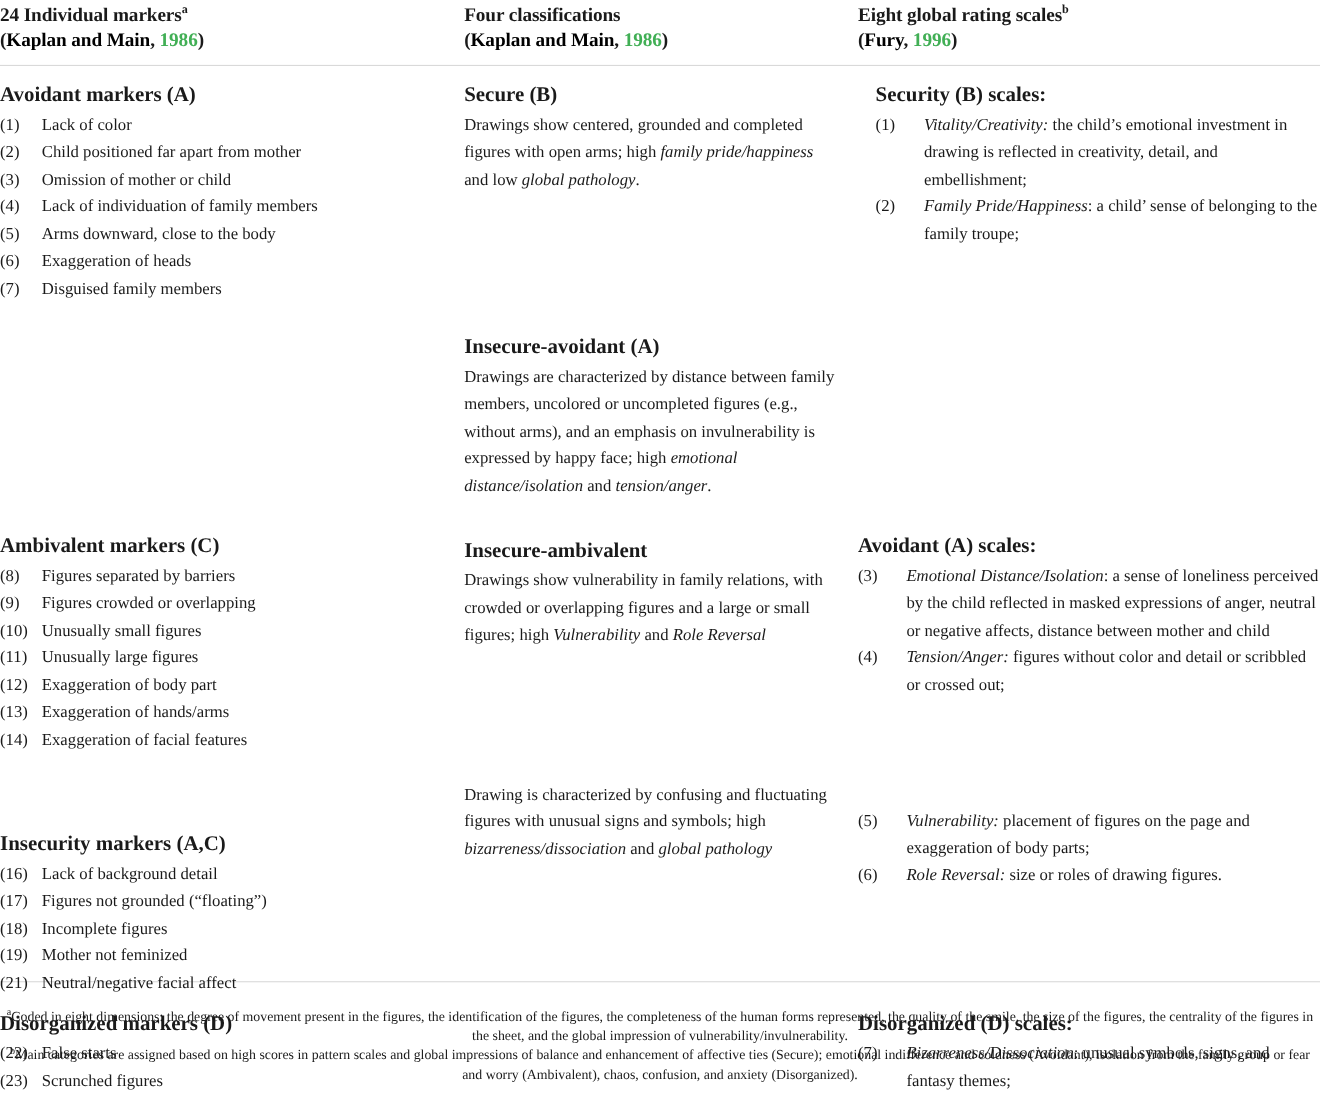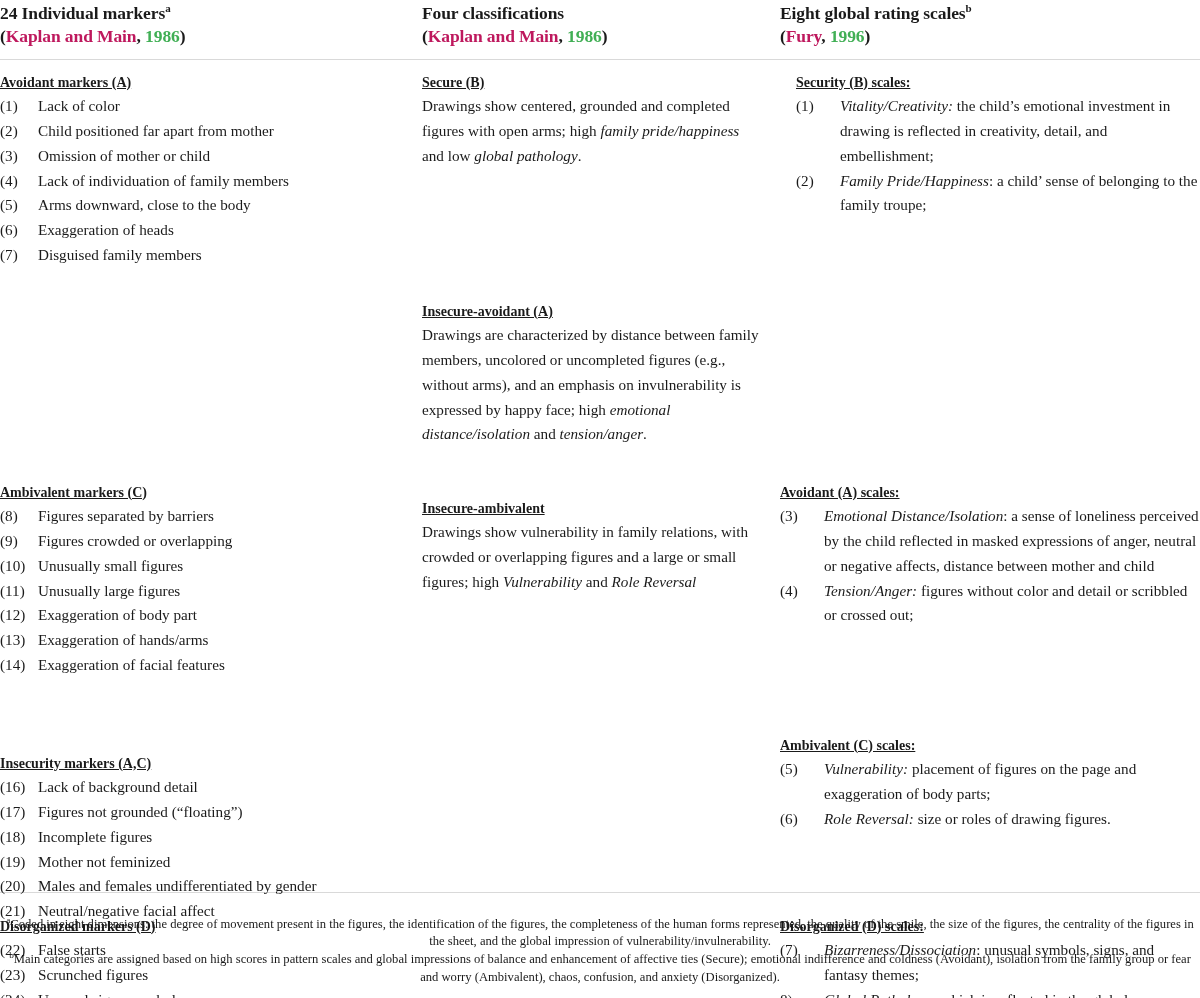--- a/index.html
+++ b/index.html
@@ -37,45 +37,44 @@
     font-size: 17.5px;
     font-weight: bold;
     line-height: 1.33;
     letter-spacing: -0.1px;
   }
   .col-head sup {
     font-size: 11px;
     vertical-align: super;
     line-height: 0;
   }
-  .cite { color: #be185d; font-weight: bold; }
+  .cite { color: #000000; font-weight: bold; }
   .cite-yr { color: #41AF55; font-weight: bold; }
   .paren { color: #1a1a1a; font-weight: bold; }
 
   hr.rule {
     border: 0;
     border-top: 1px solid #d9d9d9;
     margin: 0;
     height: 0;
   }
 
   
   .body-row {
     display: flex;
     align-items: flex-start;
     padding-top: 12px;
   }
   .block { margin-bottom: 0; }
 
   .block-title {
     font-weight: bold;
-    font-size: 14px;
+    font-size: 19px;
     line-height: 1.55;
     margin: 0 0 1px 0;
-    text-decoration: underline;
   }
 
   
   ul.nlist {
     list-style: none;
     margin: 0;
     padding: 0;
   }
   ul.nlist li {
     display: flex;
@@ -226,24 +225,20 @@
             </li>
             <li>
               <span class="num">(18)</span>
               <span class="txt">Incomplete figures</span>
             </li>
             <li>
               <span class="num">(19)</span>
               <span class="txt">Mother not feminized</span>
             </li>
             <li>
-              <span class="num">(20)</span>
-              <span class="txt">Males and females undifferentiated by gender</span>
-            </li>
-            <li>
               <span class="num">(21)</span>
               <span class="txt">Neutral/negative facial affect</span>
             </li>
           </ul>
         </div>
         <div class="block sec" style="margin-top: 205px; position: absolute; top: 639px; left: 0px; right: 16px;">
           <div class="block-title">Disorganized markers (D)</div>
           <ul class="nlist">
             <li>
               <span class="num">(22)</span>
@@ -262,25 +257,26 @@
       </div>
     <div class="col col-2" id="col2" style="position: relative; height: 820px;">
         <div class="block sec" style="position: absolute; top: 0px; left: 0px; right: 16px;">
           <div class="block-title">Secure (B)</div>
           <p class="para"><span>Drawings show centered, grounded and completed figures with open arms; high </span><i>family pride/happiness</i><span> and low </span><i>global pathology</i><span>.</span></p>
         </div>
         <div class="block sec" style="position: absolute; top: 205px; left: 0px; right: 16px; margin-top: 24px;">
           <div class="block-title">Insecure-avoidant (A)</div>
           <p class="para"><span>Drawings are characterized by distance between family members, uncolored or uncompleted figures (e.g., without arms), and an emphasis on invulnerability is expressed by happy face; high </span><i>emotional distance/isolation</i><span> and </span><i>tension/anger</i><span>.</span></p>
         </div>
-        <div class="block sec" style="position: absolute; top: 426px; left: 0px; right: 16px;">
+        <div class="block sec" style="position: absolute; top: 414px; left: 0px; right: 16px;">
           <div class="block-title">Insecure-ambivalent</div>
           <p class="para"><span>Drawings show vulnerability in family relations, with crowded or overlapping figures and a large or small figures; high </span><i>Vulnerability</i><span> and </span><i>Role Reversal</i></p>
         </div>
         <div class="block sec" style="position: absolute; top: 639px; left: 0px; right: 16px;">
+          <p class="para"><span>Drawing is characterized by confusing and fluctuating figures with unusual signs and symbols; high </span><i>bizarreness/dissociation</i><span> and </span><i>global pathology</i></p>
         </div>
       </div>
     <div class="col col-3" id="col3" style="position: relative; height: 820px;">
         <div class="block sec" style="position: absolute; top: 0px; left: 16px; right: 0px;">
           <div class="block-title">Security (B) scales:</div>
           <ul class="nlist">
             <li>
               <span class="num">(1)</span>
               <span class="txt"><i>Vitality/Creativity:</i><span> the child’s emotional investment in drawing is reflected in creativity, detail, and embellishment;</span></span>
             </li>
@@ -297,21 +293,20 @@
               <span class="num">(3)</span>
               <span class="txt"><i>Emotional Distance/Isolation</i><span>: a sense of loneliness perceived by the child reflected in masked expressions of anger, neutral or negative affects, distance between mother and child</span></span>
             </li>
             <li>
               <span class="num">(4)</span>
               <span class="txt"><i>Tension/Anger:</i><span> figures without color and detail or scribbled or crossed out;</span></span>
             </li>
           </ul>
         </div>
         <div class="block sec" style="margin-top: 229px; position: absolute; top: 434px; left: 0px; right: 0px;">
-          <div class="block-title">Ambivalent (C) scales:</div>
           <ul class="nlist">
             <li>
               <span class="num">(5)</span>
               <span class="txt"><i>Vulnerability:</i><span> placement of figures on the page and exaggeration of body parts;</span></span>
             </li>
             <li>
               <span class="num">(6)</span>
               <span class="txt"><i>Role Reversal:</i><span> size or roles of drawing figures.</span></span>
             </li>
           </ul>

